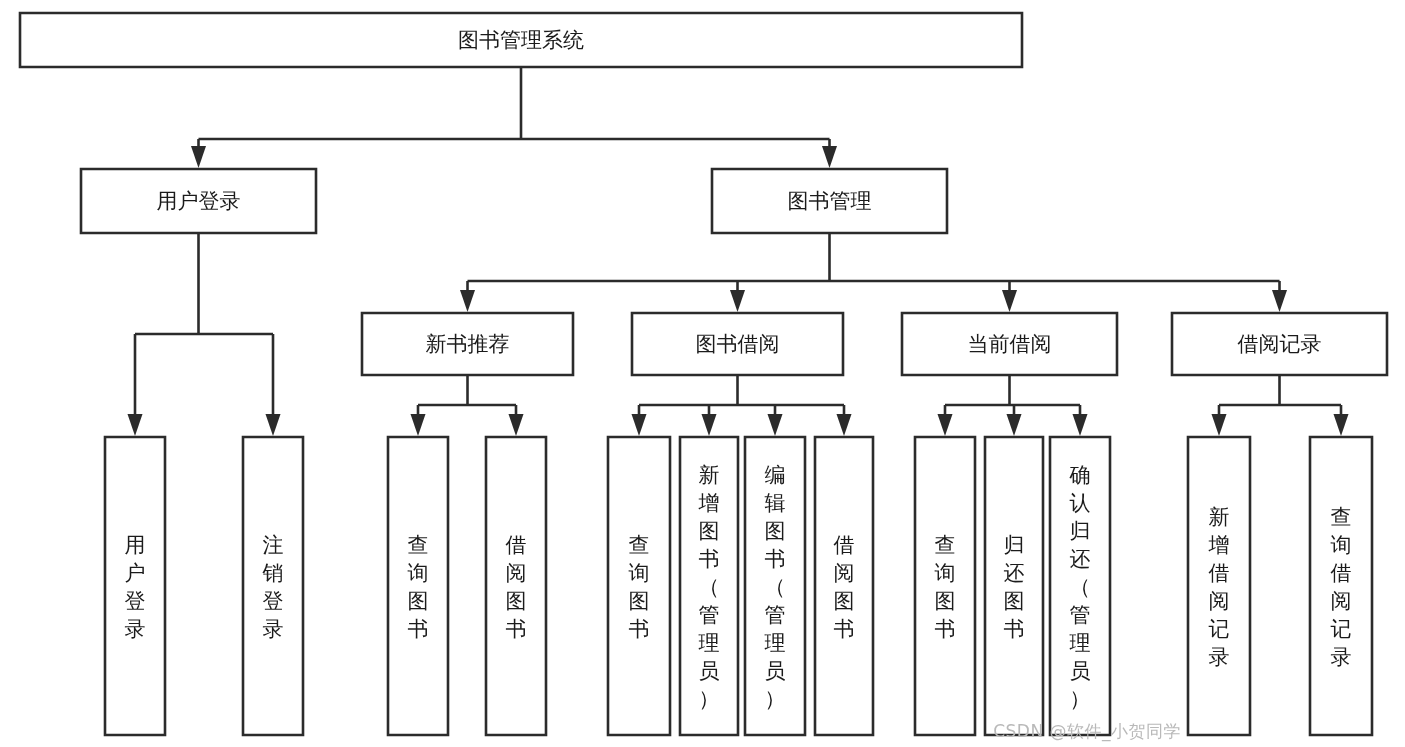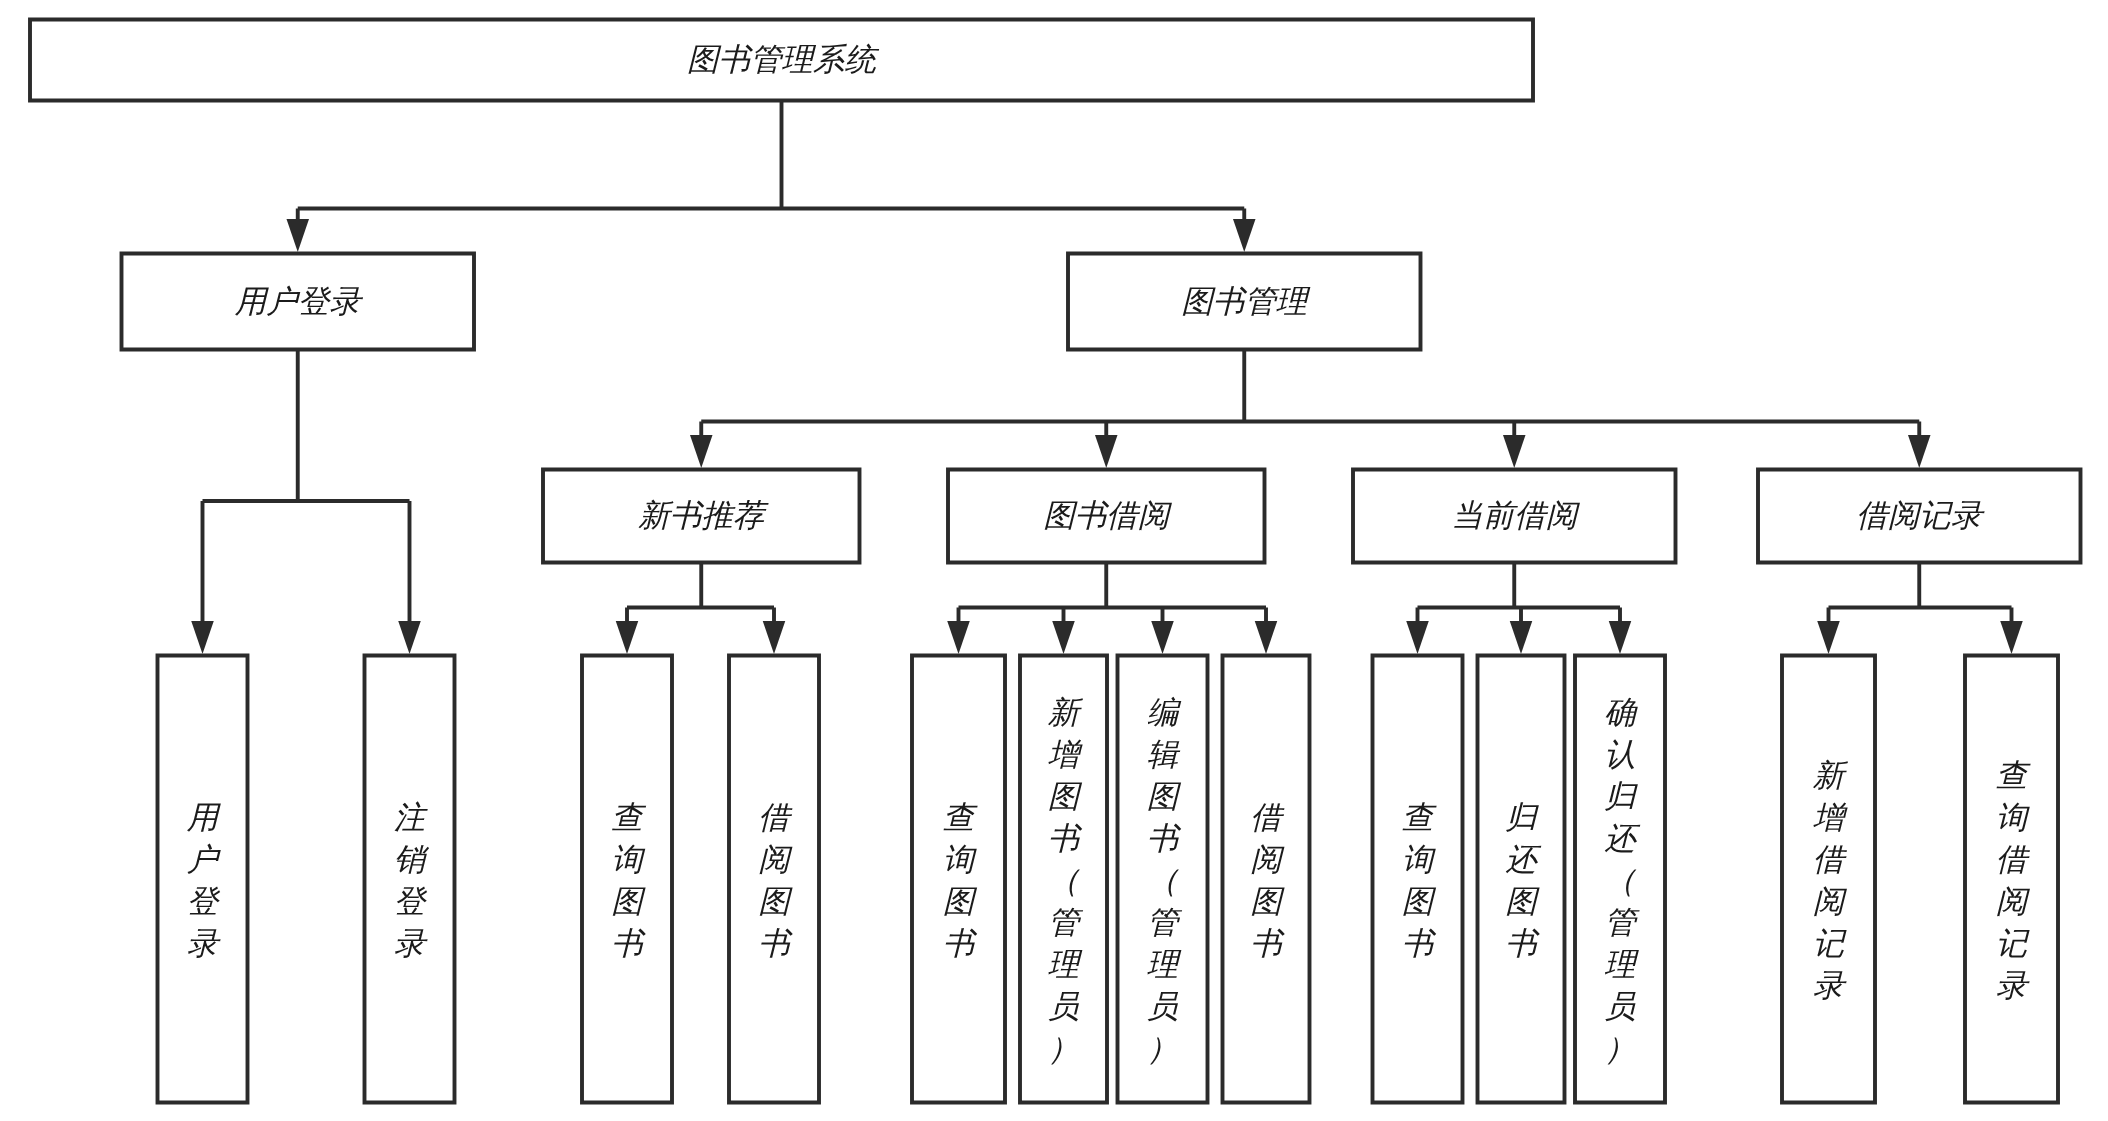--- a/index.html
+++ b/index.html
@@ -14,21 +14,20 @@
     position: relative;
     overflow: hidden;
     font-family: "DejaVu Sans", "Liberation Sans", sans-serif;
   }
   #diagram-root {
     position: absolute;
     left: 0;
     top: 0;
     width: 1189px;
     height: 747px;
-    font-style: italic;
   }
   svg.diagram-canvas {
     display: block;
     width: 1405px;
     height: 747px;
     background: #ffffff;
   }
   .node-box {
     fill: #ffffff;
     stroke: #2b2b2b;
@@ -222,13 +221,14 @@
         <g>
           <rect class="node-box" x="1188" y="437" width="62" height="298"></rect>
           <text class="node-label-v" x="1219" y="523.84"><tspan x="1219" dy="0">新</tspan><tspan x="1219" dy="28">增</tspan><tspan x="1219" dy="28">借</tspan><tspan x="1219" dy="28">阅</tspan><tspan x="1219" dy="28">记</tspan><tspan x="1219" dy="28">录</tspan></text>
         </g>
         <g>
           <rect class="node-box" x="1310" y="437" width="62" height="298"></rect>
           <text class="node-label-v" x="1341" y="523.84"><tspan x="1341" dy="0">查</tspan><tspan x="1341" dy="28">询</tspan><tspan x="1341" dy="28">借</tspan><tspan x="1341" dy="28">阅</tspan><tspan x="1341" dy="28">记</tspan><tspan x="1341" dy="28">录</tspan></text>
         </g>
       </g>
   </svg>
+  <div class="watermark-text">CSDN @软件_小贺同学</div>
 </div>
 
 </body></html>

